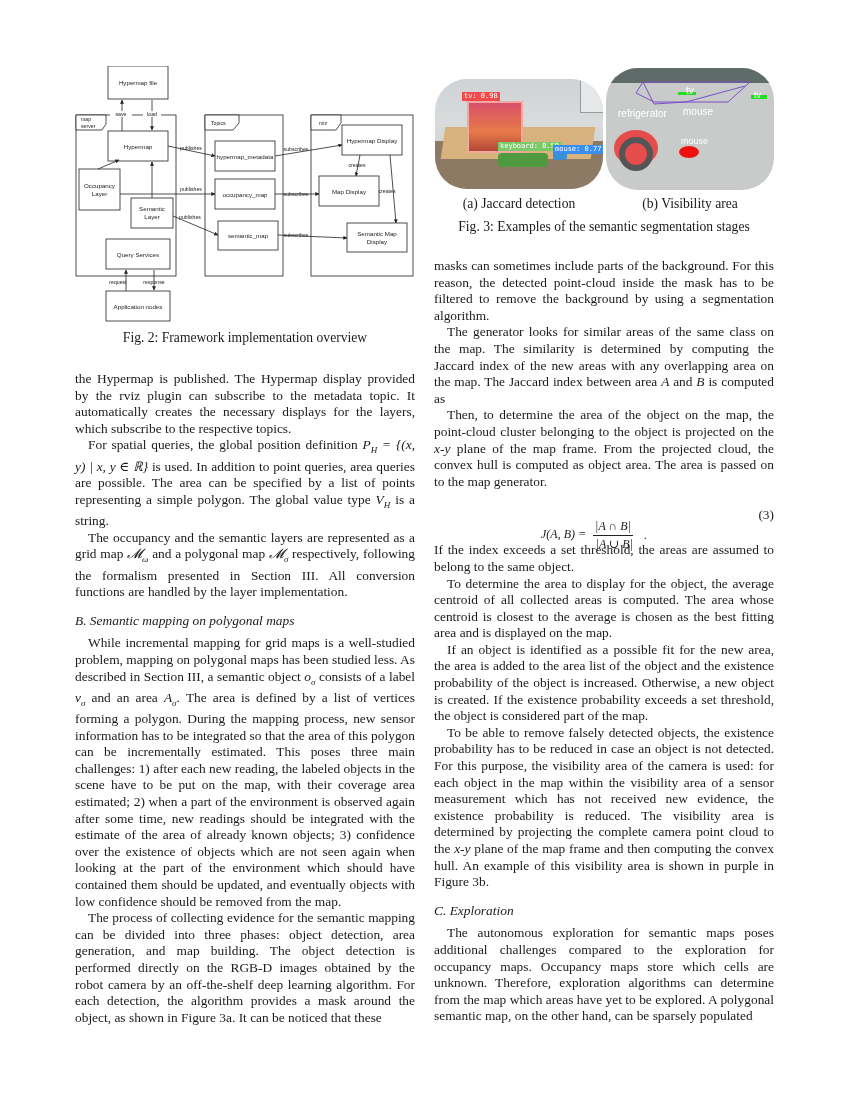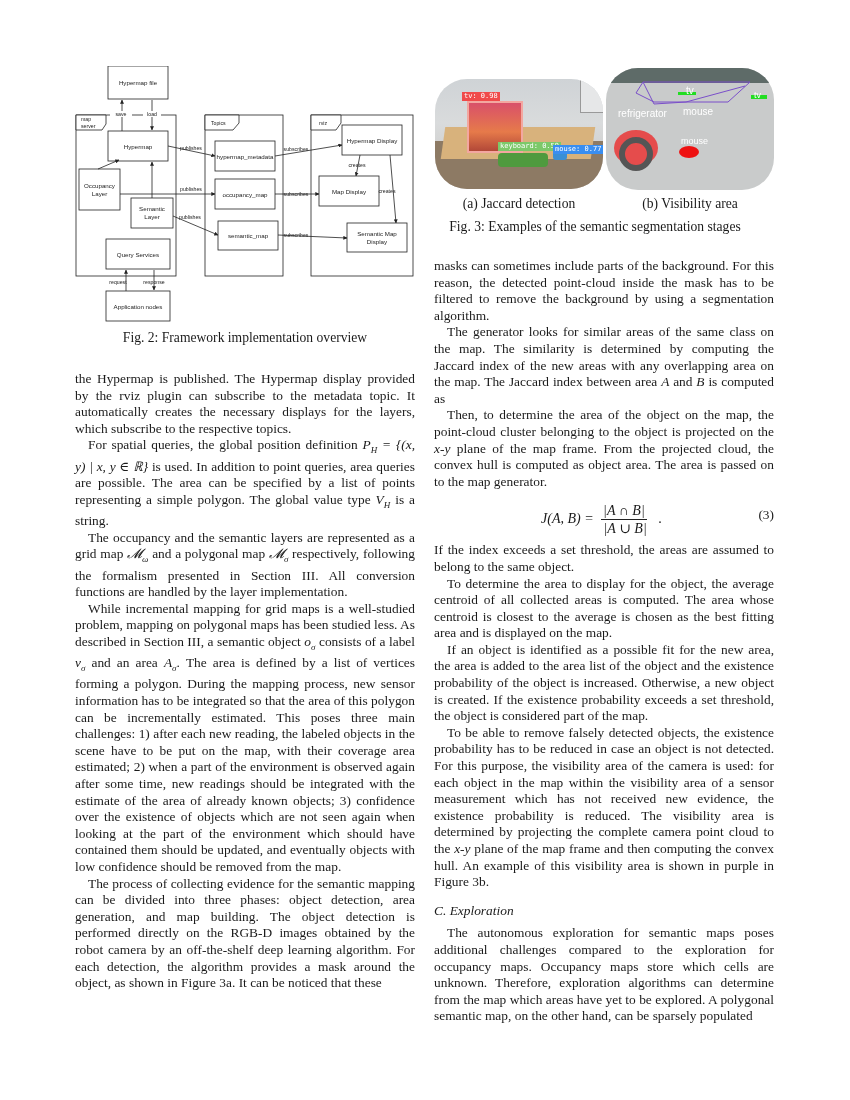--- a/index.html
+++ b/index.html
@@ -7,21 +7,21 @@
          font-family: "Liberation Serif", "DejaVu Serif", serif; color: #1a1a1a; }
   .col { position: absolute; width: 340px; font-size: 13.4px; line-height: 16.6px; text-align: justify; }
   .col p { margin: 0; text-indent: 13px; }
   .col p.noindent { text-indent: 0; }
   .col .sec { font-style: italic; margin: 12px 0 6px 0; text-indent: 0; }
   .col-left { left: 75px; top: 371px; }
   .col-right { left: 434px; top: 258px; }
   .caption { position: absolute; font-size: 13.6px; text-align: center; }
   .math { font-style: italic; text-align: right; }
   .eq { position: relative; height: 44px; margin: 4px 0 4px 0; }
-  .eq .body { position: absolute; left: 107px; top: 8px; font-size: 14px; }
+  .eq .body { position: absolute; left: 107px; top: 24px; font-size: 12px; }
   .eq .frac { display: inline-block; vertical-align: middle; text-align: center; margin-left: 4px; }
   .eq .frac span { display: block; line-height: 17px; }
   .eq .frac .num { border-bottom: 1px solid #222; padding: 0 2px; }
   .eq .num-label { position: absolute; right: 0; top: 13px; }
 
   
   #diagram { position: absolute; left: 74px; top: 66px; }
   #diagram text { font-family: "Liberation Sans", "DejaVu Sans", sans-serif; font-size: 6.2px; fill: #222; }
   #diagram .small { font-size: 5.2px; }
   #diagram rect, #diagram path.frame { fill: #fff; stroke: #222; stroke-width: 0.8; }
@@ -180,26 +180,27 @@
   </svg>
   <span class="maplabel" style="left:80px;top:17px;font-size:10px;">tv</span>
   <span class="maplabel" style="left:148px;top:22px;font-size:9px;">tv</span>
   <span class="maplabel" style="left:12px;top:40px;font-size:10px;">refrigerator</span>
   <span class="maplabel" style="left:77px;top:38px;font-size:10px;">mouse</span>
   <span class="maplabel" style="left:75px;top:68px;font-size:9px;">mouse</span>
 </div>
 
 <div class="caption" style="left:435px; top:196px; width:168px;">(a) Jaccard detection</div>
 <div class="caption" style="left:606px; top:196px; width:168px;">(b) Visibility area</div>
-<div class="caption" style="left:425px; top:219px; width:340px;">Fig. 3: Examples of the semantic segmentation stages</div>
+<div class="caption" style="left:434px; top:219px; width:340px;">Fig. 3: Examples of the semantic segmentation stages</div>
 
 <div class="col col-left">
   <p class="noindent">the Hypermap is published. The Hypermap display provided by the rviz plugin can subscribe to the metadata topic. It automatically creates the necessary displays for the layers, which subscribe to the respective topics.</p>
   <p><span>For spatial queries, the global position definition </span><span class="math">P</span><sub class="math" style="font-size:9px">H</sub><span class="math"> = {(x, y) | x, y ∈ ℝ}</span><span> is used. In addition to point queries, area queries are possible. The area can be specified by a list of points representing a simple polygon. The global value type </span><span class="math">V</span><sub class="math" style="font-size:9px">H</sub><span> is a string.</span></p>
   <p><span>The occupancy and the semantic layers are represented as a grid map </span><span class="math">𝓜</span><sub class="math" style="font-size:9px">ω</sub><span> and a polygonal map </span><span class="math">𝓜</span><sub class="math" style="font-size:9px">σ</sub><span> respectively, following the formalism presented in Section III. All conversion functions are handled by the layer implementation.</span></p>
+  <div class="sec">B. Semantic mapping on polygonal maps</div>
   <p><span>While incremental mapping for grid maps is a well-studied problem, mapping on polygonal maps has been studied less. As described in Section III, a semantic object </span><span class="math">o</span><sub class="math" style="font-size:9px">σ</sub><span> consists of a label </span><span class="math">v</span><sub class="math" style="font-size:9px">σ</sub><span> and an area </span><span class="math">A</span><sub class="math" style="font-size:9px">σ</sub><span>. The area is defined by a list of vertices forming a polygon. During the mapping process, new sensor information has to be integrated so that the area of this polygon can be incrementally estimated. This poses three main challenges: 1) after each new reading, the labeled objects in the scene have to be put on the map, with their coverage area estimated; 2) when a part of the environment is observed again after some time, new readings should be integrated with the estimate of the area of already known objects; 3) confidence over the existence of objects which are not seen again when looking at the part of the environment which should have contained them should be updated, and eventually objects with low confidence should be removed from the map.</span></p>
   <p>The process of collecting evidence for the semantic mapping can be divided into three phases: object detection, area generation, and map building. The object detection is performed directly on the RGB-D images obtained by the robot camera by an off-the-shelf deep learning algorithm. For each detection, the algorithm provides a mask around the object, as shown in Figure 3a. It can be noticed that these</p>
 </div>
 
 <div class="col col-right">
   <p class="noindent">masks can sometimes include parts of the background. For this reason, the detected point-cloud inside the mask has to be filtered to remove the background by using a segmentation algorithm.</p>
   <p><span>The generator looks for similar areas of the same class on the map. The similarity is determined by computing the Jaccard index of the new areas with any overlapping area on the map. The Jaccard index between area </span><span class="math">A</span><span> and </span><span class="math">B</span><span> is computed as</span></p>
   <p><span>Then, to determine the area of the object on the map, the point-cloud cluster belonging to the object is projected on the </span><span class="math">x-y</span><span> plane of the map frame. From the projected cloud, the convex hull is computed as object area. The area is passed on to the map generator.</span></p>
   <div class="eq">
     <div class="body">

